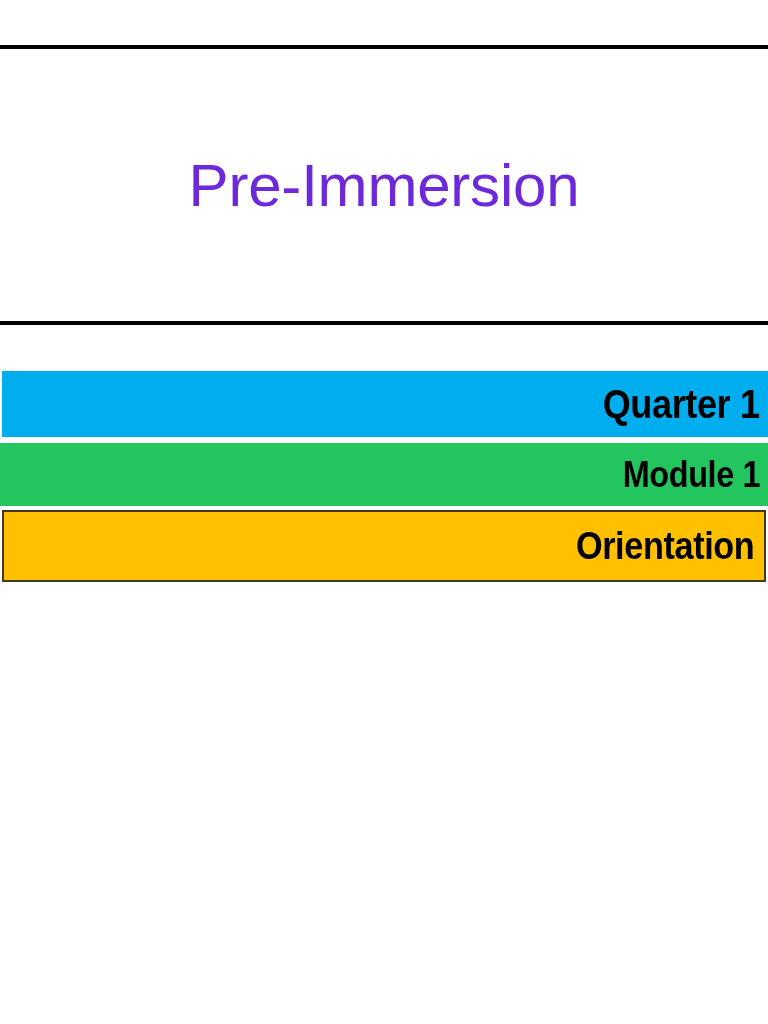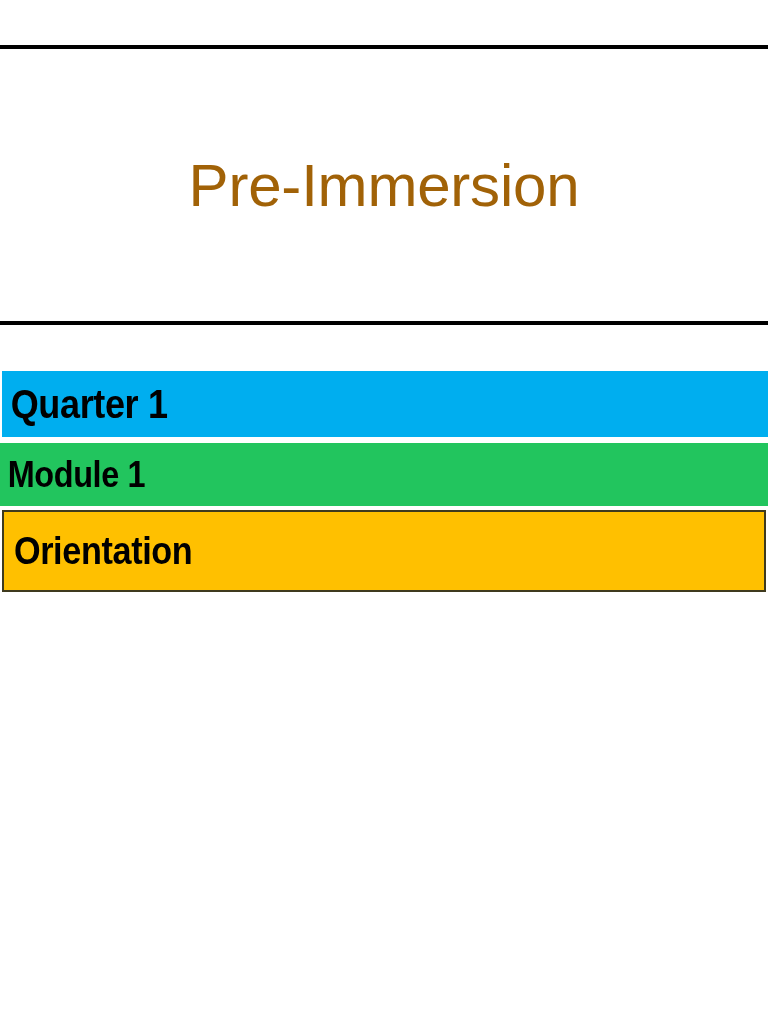--- a/index.html
+++ b/index.html
@@ -43,32 +43,32 @@
     height: 272px;
     display: flex;
     align-items: center;
     justify-content: center;
   }
   .slide-title {
     font-family: "Liberation Sans", sans-serif;
     font-weight: 400;
     font-size: 60px;
     line-height: 1.05;
-    color: #a16207;
+    color: #6d28d9;
     letter-spacing: -0.2px;
     text-align: center;
     white-space: nowrap;
   }
 
   
   .bar {
     position: absolute;
     display: flex;
     align-items: center;
-    justify-content: flex-start;
+    justify-content: flex-end;
     box-sizing: border-box;
   }
   .bar-label {
     font-family: "Liberation Sans", sans-serif;
     font-weight: 700;
     color: #000000;
     letter-spacing: -0.4px;
     white-space: nowrap;
     transform: scaleX(0.90);
     transform-origin: center center;
@@ -89,21 +89,21 @@
     width: 768px;
     height: 63px;
     background: #FFFF00;
   }
   .bar-module .bar-label { font-size: 36px; }
 
   .bar-orientation {
     left: 2px;
     top: 510px;
     width: 764px;
-    height: 82px;
+    height: 72px;
     background: #FFC000;
     border: 2px solid #3f3a1e;
   }
   .bar-orientation .bar-label { font-size: 38px; }
 </style>
 </head>
 <body>
 
 <div class="slide">
 

